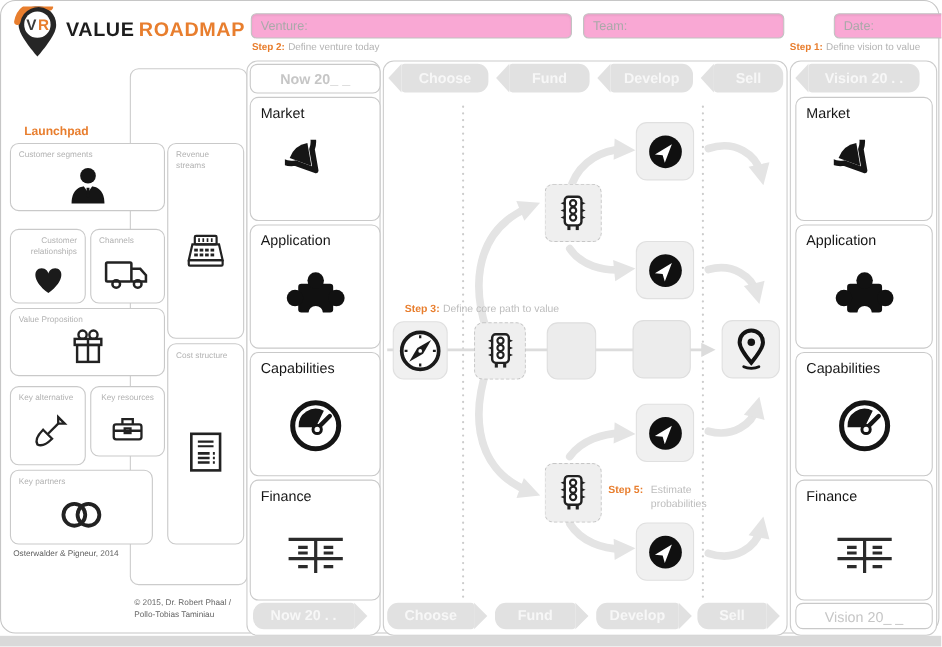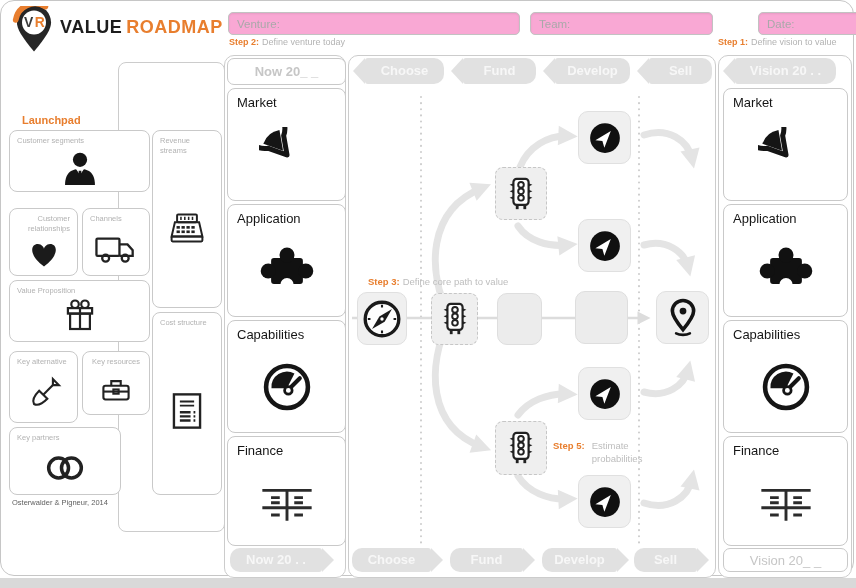--- a/index.html
+++ b/index.html
@@ -172,31 +172,35 @@
     <div class="lp-icon">
       <svg class="icon" width="42" height="34" viewBox="-20 -16 40 32" fill="none" stroke="#222" stroke-width="2">
         <rect x="-12" y="-4" width="24" height="13" rx="2"></rect>
         <path d="M -4.5 -4 V -8.5 H 4.5 V -4"></path>
         <line x1="-12" y1="1.5" x2="12" y2="1.5"></line>
         <rect x="-2.5" y="-0.5" width="5" height="4"></rect>
       </svg>
     </div>
   </div>
 
-  <div class="abs lp-box" style="left:9px;top:427px;width:112px;height:68px;">
+  <div class="abs lp-box" style="left:9px;top:427px;width:130px;height:68px;">
     <div class="lp-label">Key partners</div>
     <div class="lp-icon">
       <svg class="icon" width="48" height="28" viewBox="-20 -12 40 24" fill="none" stroke="#222" stroke-width="3">
         <circle cx="-5.5" cy="0" r="8.5"></circle>
         <circle cx="5.5" cy="0" r="8.5"></circle>
       </svg>
     </div>
   </div>
 
   <div class="abs tiny" style="left:12px;top:498px;">Osterwalder &amp; Pigneur, 2014</div>
+  <div class="abs tiny" style="left:122px;top:543px;width:102px;color:#666;">
+    <div>© 2015, Dr. Robert Phaal /</div>
+    <div>Pollo-Tobias Taminiau</div>
+  </div>
 
   <div class="abs colframe" style="left:224px;top:55px;width:122px;height:523px;"></div>
   <div class="abs pillbox" style="left:227px;top:58px;width:119px;height:27px;">Now 20_ _</div>
 
   <div class="abs rm-box" style="left:227px;top:88px;width:119px;height:113px;">
     <div class="rm-label">Market</div>
     <div class="rm-icon">
       <svg class="icon" width="56" height="56" viewBox="-20 -20 40 40">
         <path d="M -13.2 -4.8 A 14 14 0 1 1 -2.4 -13.8 L 0 0 Z" stroke="#151515" stroke-width="3.6" fill="none" stroke-linejoin="round"></path>
         <path d="M 0 0 L -14.1 -5.1 A 15 15 0 0 1 -2.6 -14.8 Z" fill="#151515" transform="translate(-2.8,-3)"></path>

